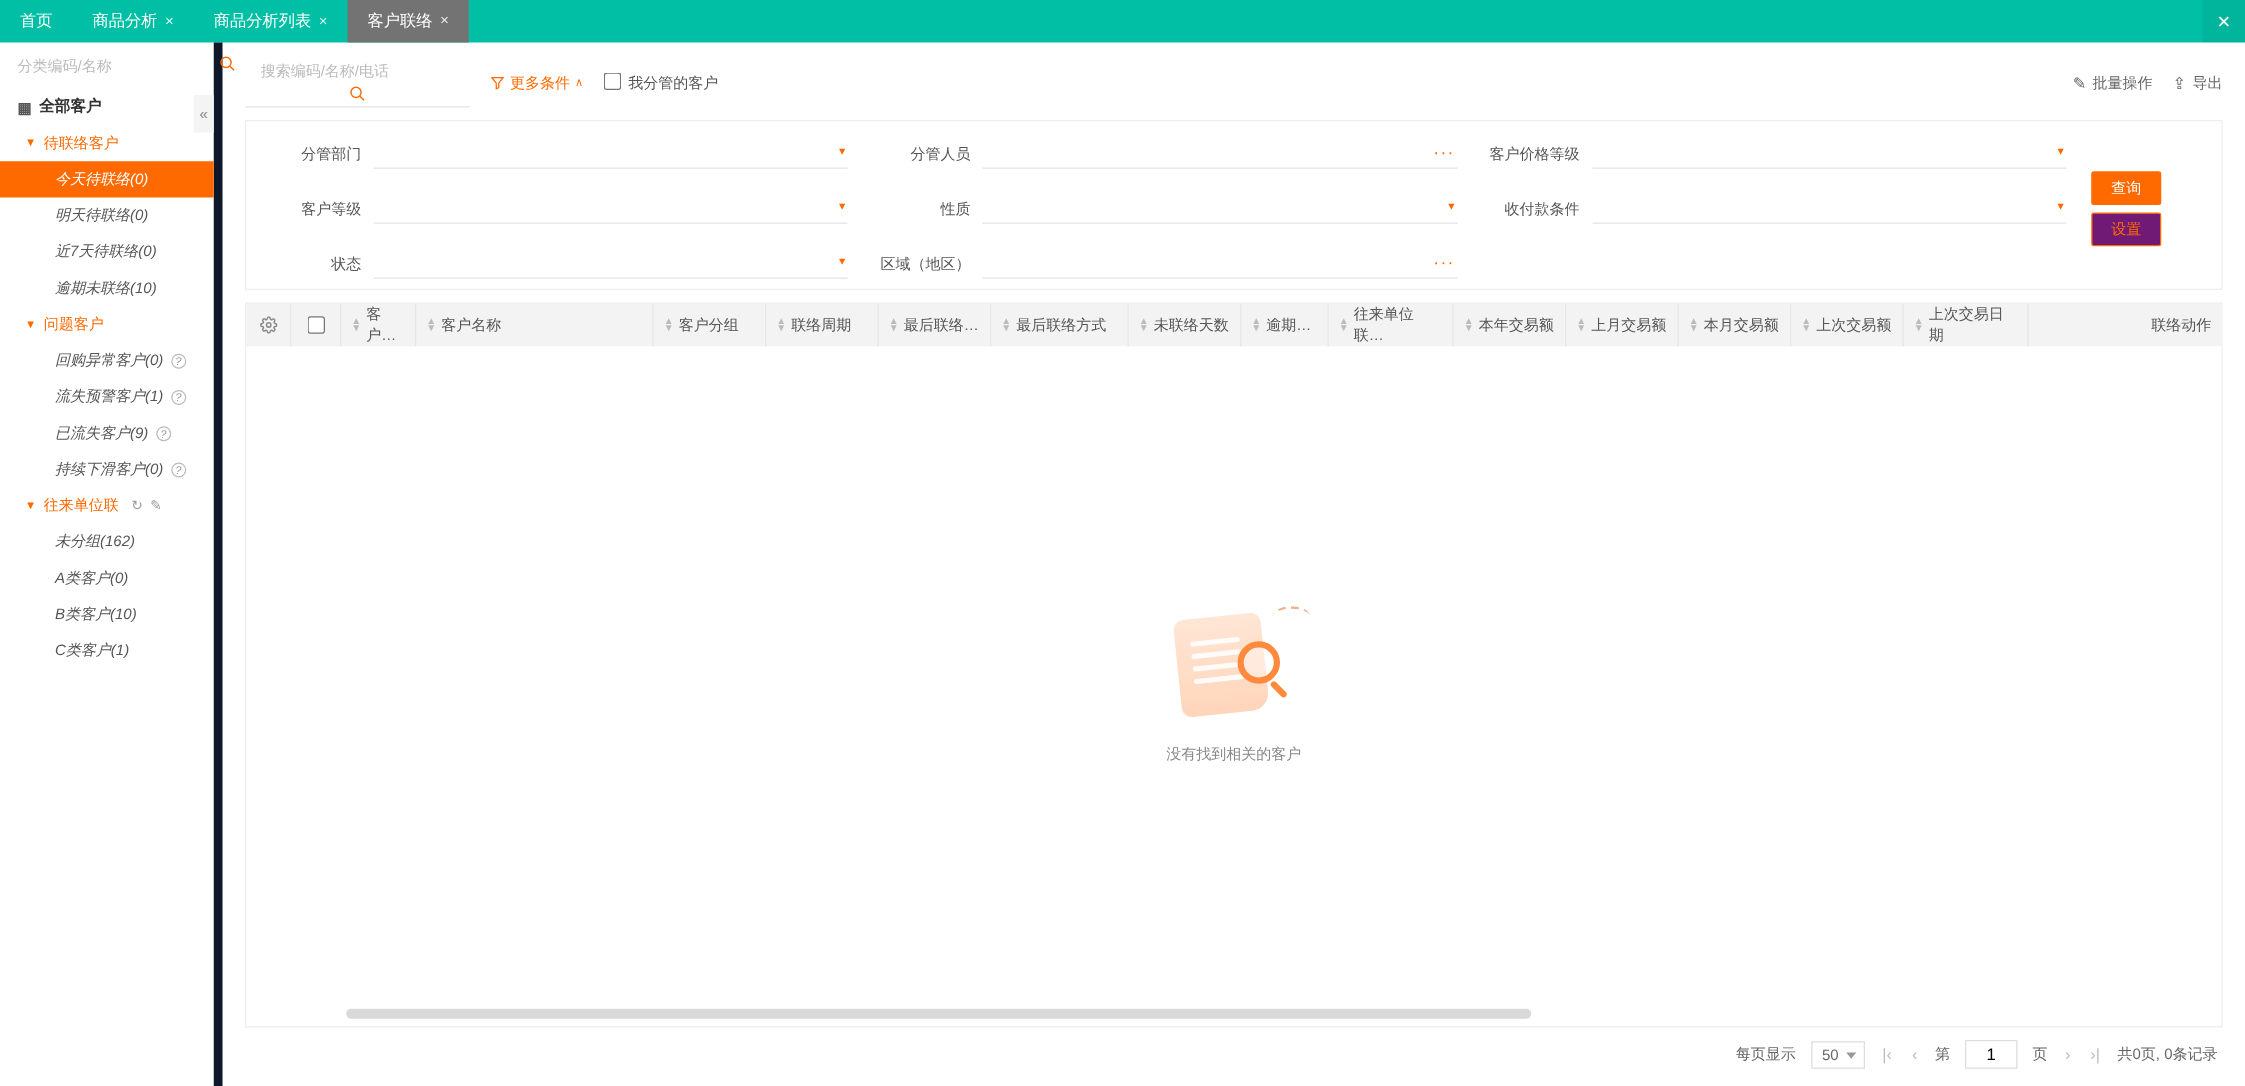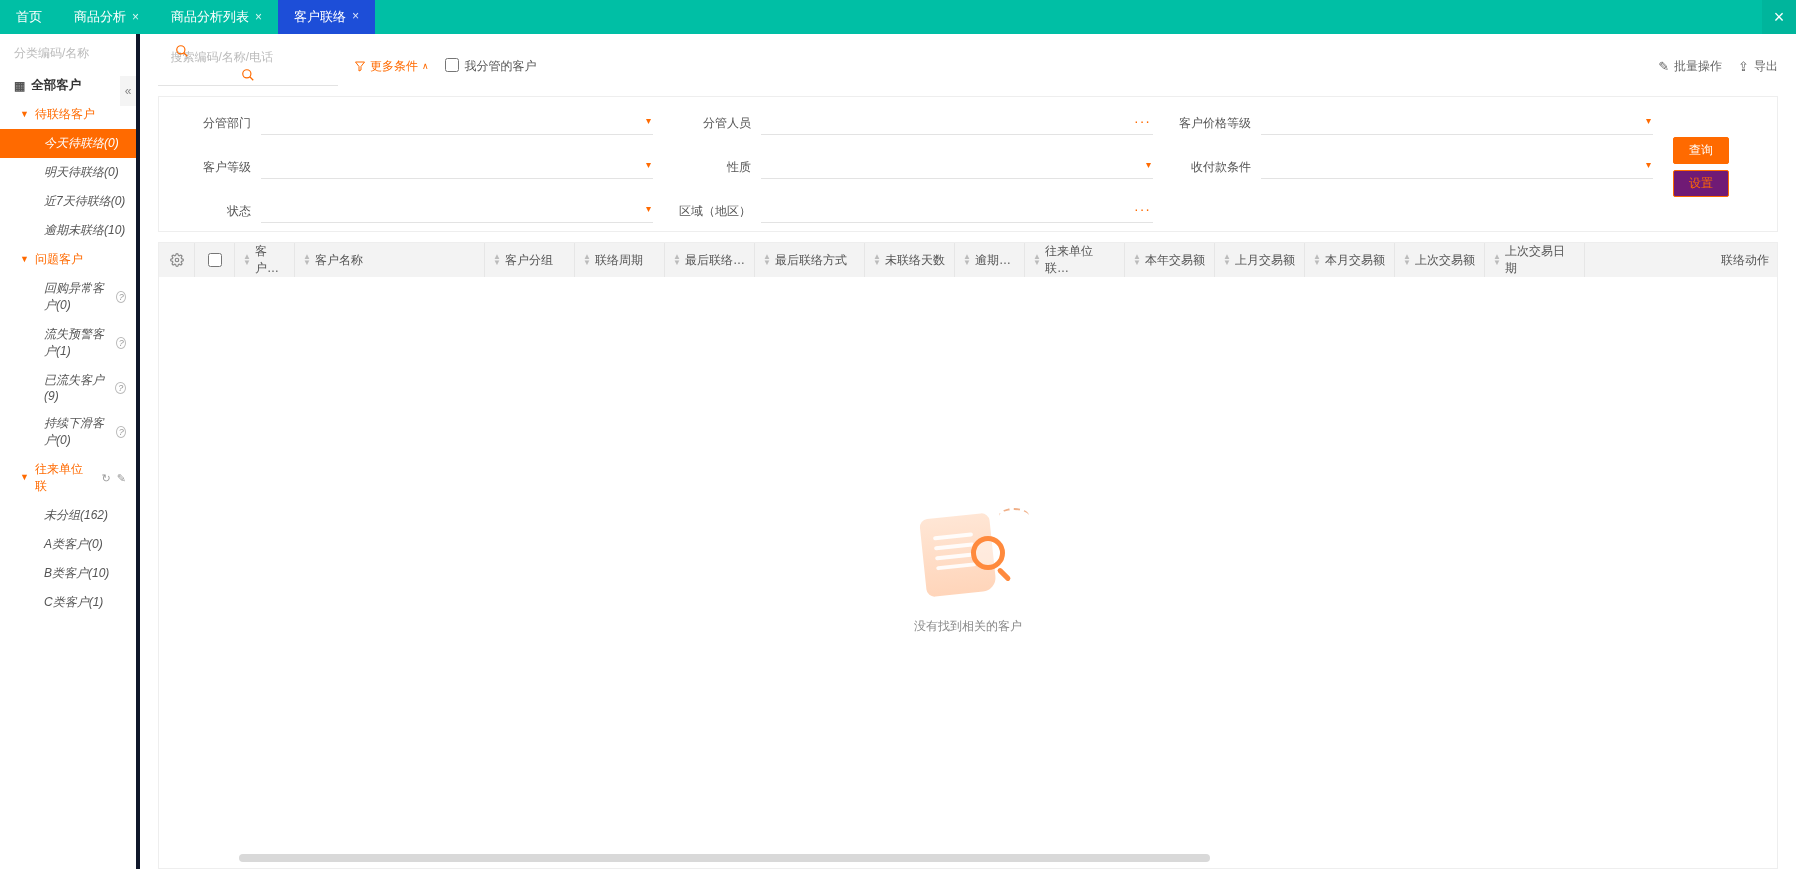--- a/index.html
+++ b/index.html
@@ -21,21 +21,21 @@
 .topbar .tab {
   display: flex;
   align-items: center;
   padding: 0 16px;
   color: #fff;
   font-size: 13px;
   cursor: pointer;
   gap: 6px;
 }
 .topbar .tab.active {
-  background: #1d4ed8;
+  background: #737373;
   font-family: Liberation Mono, monospace;
 }
 .topbar .tab .tab-close {
   font-size: 12px;
   opacity: .85;
 }
 .topbar .global-close {
   position: absolute;
   right: 0;
   top: 0;
@@ -45,22 +45,22 @@
   align-items: center;
   justify-content: center;
   color: #fff;
   font-size: 18px;
   cursor: pointer;
   background: rgba(0,0,0,0.05);
 }
 
 .layout { display: flex; height: calc(100vh - 34px); }
 .sidebar {
-  width: 140px;
-  border-right: 4px solid #0f172a;
+  width: 178px;
+  border-right: 7px solid #0f172a;
   padding-top: 6px;
   position: relative;
   flex-shrink: 0;
 }
 .sidebar .search-row {
   display: flex;
   align-items: center;
   padding: 4px 8px 10px 14px;
   gap: 6px;
 }
@@ -687,14 +687,26 @@
     <div class="empty-area">
       <div class="illus">
         <div class="sheet"></div>
         <div class="mag"></div>
         <div class="arrow"></div>
       </div>
       <div>没有找到相关的客户</div>
       <div class="hscroll"></div>
     </div>
 
+    <div class="pager">
+      <span>每页显示</span>
+      <div class="sel"><span>50</span></div>
+      <span class="pbtn">|‹</span>
+      <span class="pbtn">‹</span>
+      <span>第</span>
+      <input class="pinput" value="1" style="">
+      <span>页</span>
+      <span class="pbtn">›</span>
+      <span class="pbtn">›|</span>
+      <span>共0页, 0条记录</span>
+    </div>
   </div>
 </div>
 
 </body></html>

